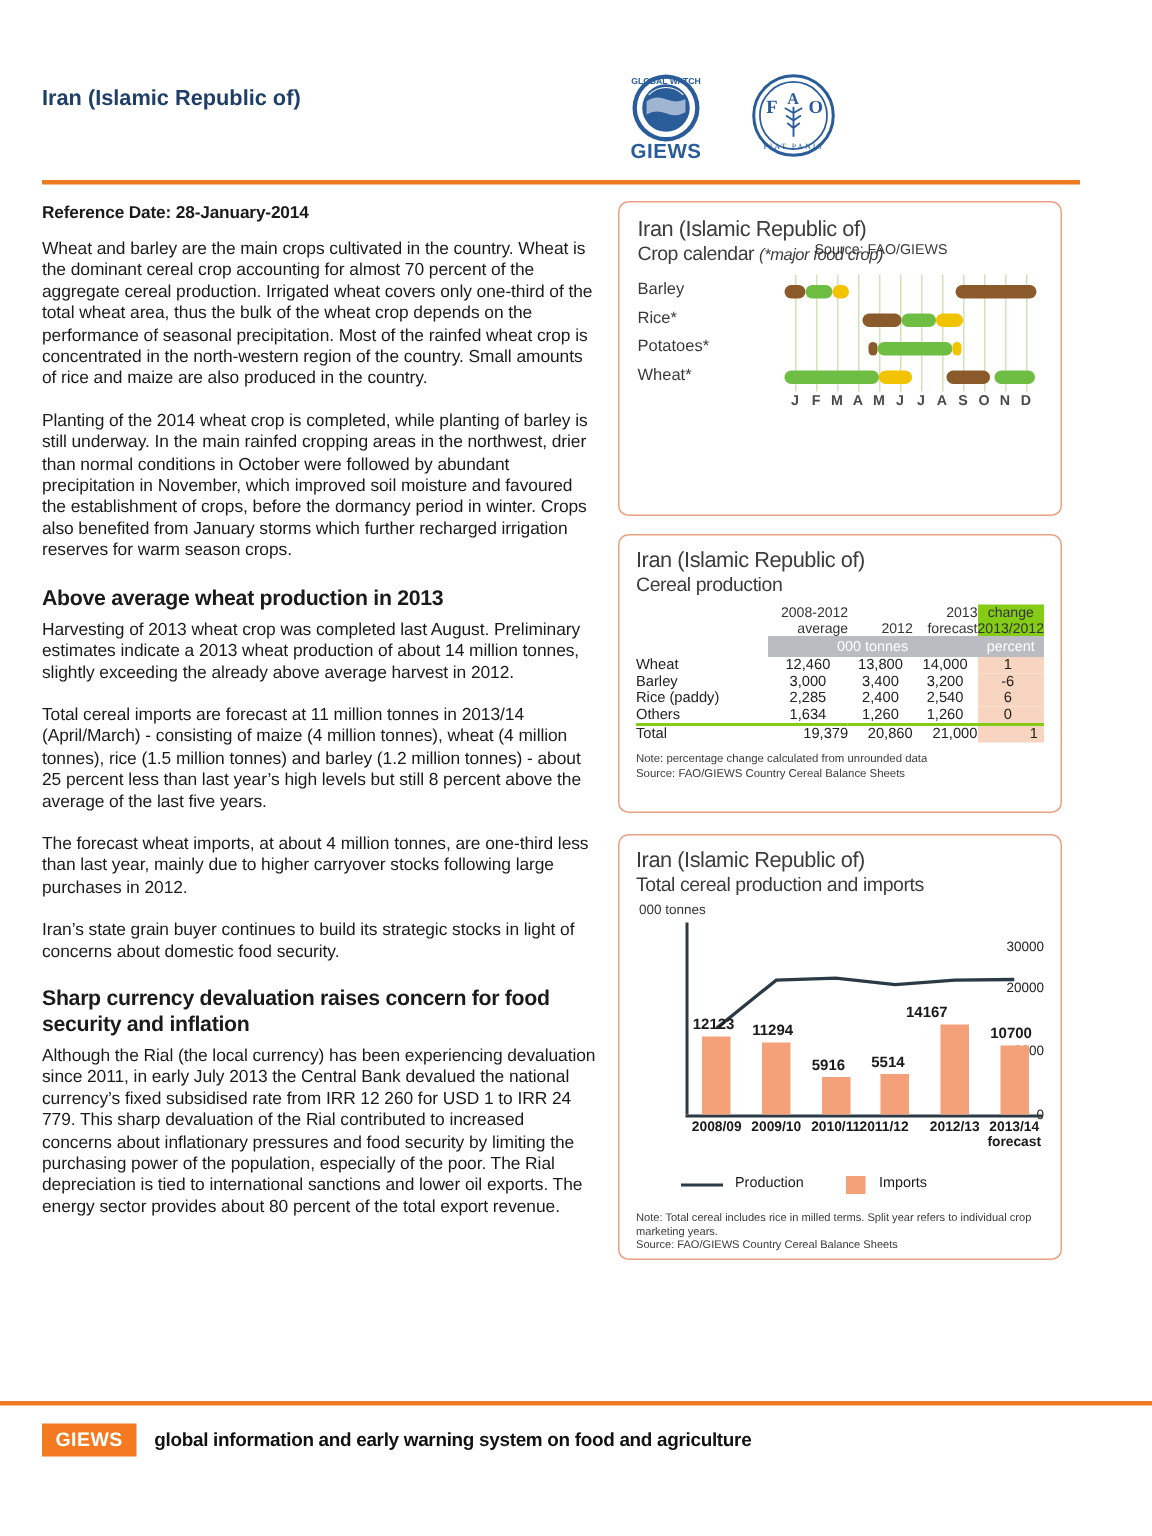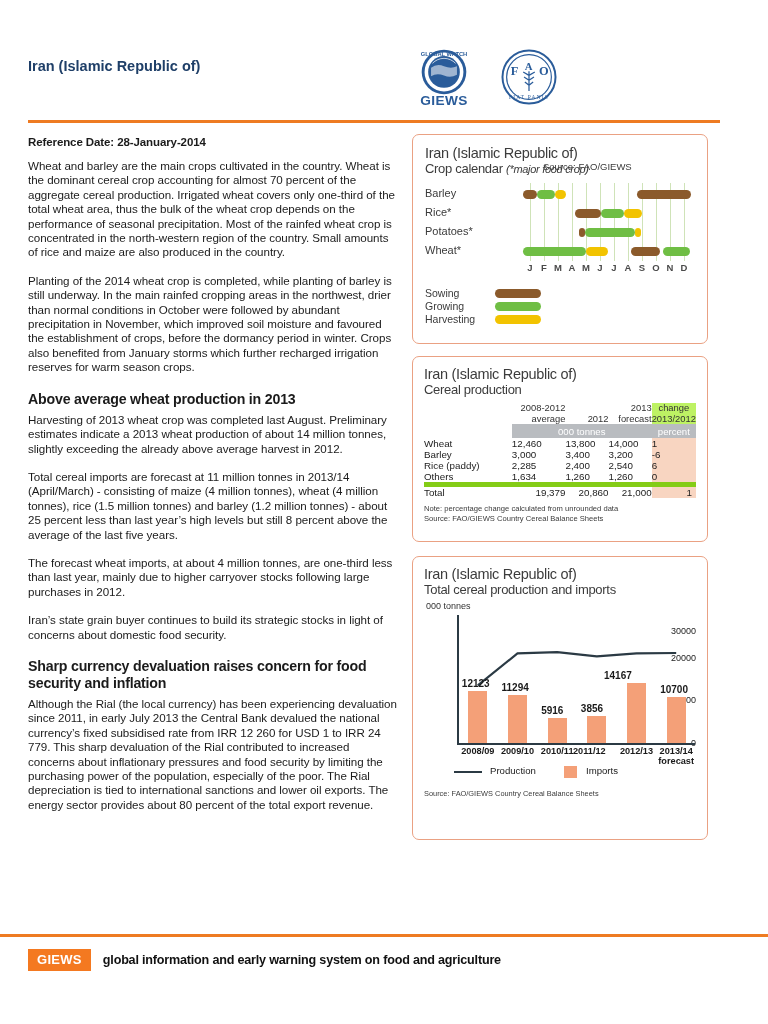--- a/index.html
+++ b/index.html
@@ -84,46 +84,46 @@
   .cal-legend { margin-top: 11px; position: relative; }
   .leg-row { position: relative; height: 13px; font-size: 10.5px; color: #3a3a3a; }
   .leg-sw { position: absolute; left: 70px; top: 2px; width: 46px; height: 9px; border-radius: 5px; }
   .cal-src { position: absolute; left: 130px; top: 26px; font-size: 9.5px; color: #3a3a3a; }
 
   
   #cerealprod { left: 412px; top: 356px; width: 296px; height: 186px; padding: 9px 11px 7px 11px; }
   table.cp { width: 100%; border-collapse: collapse; font-size: 9.6px; color: #222; margin-top: 6px; }
   table.cp td, table.cp th { padding: 0; font-weight: normal; }
   .cp-hdr td { vertical-align: bottom; text-align: right; font-size: 9.4px; line-height: 10.5px; padding-bottom: 2px; color:#333;}
-  .cp-hdr td.chg { background: #bef264; text-align: center; }
+  .cp-hdr td.chg { background: #84cc16; text-align: center; }
   .cp-units td { background: #b9bcc0; color: #fff; text-align: center; font-size: 9.6px; height: 14px; }
   .cp-units td.blank { background: #ffffff; }
   .cp-units td.pct { background: #b9bcc0; }
-  .cp-body td { text-align: left; padding: 1.2px 0; font-size: 9.8px; }
+  .cp-body td { text-align: center; padding: 1.2px 0; font-size: 9.8px; }
   .cp-body td.nm { text-align: left; }
   .cp-body td.chg { background: #f8d5c1; padding-right: 4px; }
-  .cp-total td { border-top: 5px solid #84cc16; padding-top: 2.5px; text-align: right; font-size: 9.8px;}
+  .cp-total td { border-top: 2px solid #84cc16; padding-top: 2.5px; text-align: right; font-size: 9.8px;}
   .cp-total td.nm { text-align: left; }
   .cp-total td.chg { background: #f8d5c1; padding-right: 4px; }
   .cp-note { font-size: 7.6px; color: #3a3a3a; line-height: 9.5px; margin-top: 6px; }
 
   
   #chartbox { left: 412px; top: 556px; width: 296px; height: 284px; padding: 9px 11px; }
   .chart-area { position: relative; margin-top: 6px; height: 150px; }
   .ylabel { font-size: 9px; color: #333; position: absolute; left: 2px; top: -2px;}
   .axis-y { position: absolute; left: 33px; top: 12px; width: 1.6px; height: 128px; background: #2b3a44; }
   .axis-x { position: absolute; left: 33px; top: 140px; width: 238px; height: 1.6px; background: #2b3a44; }
   .ytick { position: absolute; right: 0; font-size: 9px; color: #222; width: 31px; text-align: right; }
   .plot { position: absolute; left: 34px; top: 12px; width: 238px; height: 128px; }
   .cbar { position: absolute; bottom: 0; background: #f4a078; }
   .blabel { position: absolute; font-size: 10px; font-weight: bold; color: #1a1a1a; white-space: nowrap; }
   .xcats { position: absolute; left: 34px; top: 143px; width: 238px; height: 26px; }
   .xcat { position: absolute; font-size: 9.2px; font-weight: bold; color: #1a1a1a; text-align: center; white-space: nowrap; }
   .xcat .fc { display: block; }
-  .chart-legend { position: relative; margin-top: 12px; height: 16px; }
+  .chart-legend { position: relative; margin-top: 30px; height: 16px; }
   .lg-line { position: absolute; left: 30px; top: 6px; width: 28px; height: 2.4px; background: #2b3a44; }
   .lg-line-t { position: absolute; left: 66px; top: 0; font-size: 9.6px; color: #1a1a1a; }
   .lg-sq { position: absolute; left: 140px; top: 1px; width: 13px; height: 12px; background: #f4a078; }
   .lg-sq-t { position: absolute; left: 162px; top: 0; font-size: 9.6px; color: #1a1a1a; }
   .chart-note { font-size: 7.4px; color: #3a3a3a; line-height: 9.2px; margin-top: 8px; }
 
   
   .foot-rule { position: absolute; left: 0; top: 934px; width: 768px; height: 3px; background: #ee7b22; }
   .footer { position: absolute; left: 28px; top: 949px; display: flex; align-items: center; }
   .foot-badge {
@@ -246,25 +246,20 @@
         <div class="mo" style="left: 56px;">M</div>
         <div class="mo" style="left: 70px;">J</div>
         <div class="mo" style="left: 84px;">J</div>
         <div class="mo" style="left: 98px;">A</div>
         <div class="mo" style="left: 112px;">S</div>
         <div class="mo" style="left: 126px;">O</div>
         <div class="mo" style="left: 140px;">N</div>
         <div class="mo" style="left: 154px;">D</div>
       </div>
 
-    <div class="cal-legend" id="cal-legend">
-        <div class="leg-row"><span>Sowing</span><span class="leg-sw" style="background: rgb(139, 90, 43);"></span></div>
-        <div class="leg-row"><span>Growing</span><span class="leg-sw" style="background: rgb(111, 190, 68);"></span></div>
-        <div class="leg-row"><span>Harvesting</span><span class="leg-sw" style="background: rgb(242, 195, 0);"></span></div>
-      </div>
     <div class="cal-src">Source: FAO/GIEWS</div>
   </div>
 
   <div class="box" id="cerealprod">
     <div class="box-title">Iran  (Islamic Republic of)</div>
     <div class="box-sub">Cereal production</div>
 
     <table class="cp">
       <tbody>
           <tr class="cp-hdr">
@@ -356,21 +351,21 @@
         <svg id="lineSvg" width="238" height="128" style="position:absolute;left:0;top:0;">
             <polyline points="19.8,70.4 59.5,38.4 99.2,37.1 138.8,41.4 178.5,38.4 218.2,38.0" fill="none" stroke="#2b3a44" stroke-width="2.2"></polyline>
           </svg>
       <div class="cbar" style="left: 10.3133px; width: 19.04px; height: 51.7248px; background: rgb(244, 160, 120);"></div>
           <div class="blabel" style="left: 3.83333px; top: 63.2752px;">12123</div>
           <div class="cbar" style="left: 49.98px; width: 19.04px; height: 48.1877px; background: rgb(244, 160, 120);"></div>
           <div class="blabel" style="left: 43.5px; top: 66.8123px;">11294</div>
           <div class="cbar" style="left: 89.6467px; width: 19.04px; height: 25.2416px; background: rgb(244, 160, 120);"></div>
           <div class="blabel" style="left: 83.1667px; top: 89.7584px;">5916</div>
           <div class="cbar" style="left: 129.313px; width: 19.04px; height: 26.6837px; background: rgb(244, 160, 120);"></div>
-          <div class="blabel" style="left: 122.833px; top: 88.3163px;">3856</div>
+          <div class="blabel" style="left: 122.833px; top: 88.3163px;">5514</div>
           <div class="cbar" style="left: 168.98px; width: 19.04px; height: 60.4459px; background: rgb(244, 160, 120);"></div>
           <div class="blabel" style="left: 146px; top: 54.5541px;">14167</div>
           <div class="cbar" style="left: 208.647px; width: 19.04px; height: 45.6533px; background: rgb(244, 160, 120);"></div>
           <div class="blabel" style="left: 202.167px; top: 69.3467px;">10700</div>
         </div>
       <div class="xcats" id="xcats">
           <div class="xcat" style="left: -4px; width: 47.6667px;"><span>2008/09</span></div>
           <div class="xcat" style="left: 35.6667px; width: 47.6667px;"><span>2009/10</span></div>
           <div class="xcat" style="left: 75.3333px; width: 47.6667px;"><span>2010/11</span></div>
           <div class="xcat" style="left: 115px; width: 31px;"><span>2011/12</span></div>
@@ -380,20 +375,21 @@
     </div>
 
     <div class="chart-legend">
       <div class="lg-line"></div>
       <div class="lg-line-t">Production</div>
       <div class="lg-sq"></div>
       <div class="lg-sq-t">Imports</div>
     </div>
 
     <div class="chart-note">
+      <div>Note: Total cereal includes rice in milled terms. Split year refers to individual crop marketing years.</div>
       <div>Source: FAO/GIEWS Country Cereal Balance Sheets</div>
     </div>
   </div>
 
   <div class="foot-rule"></div>
   <div class="footer">
     <div class="foot-badge">GIEWS</div>
     <div class="foot-text">global information and early warning system on food and agriculture</div>
   </div>
 

